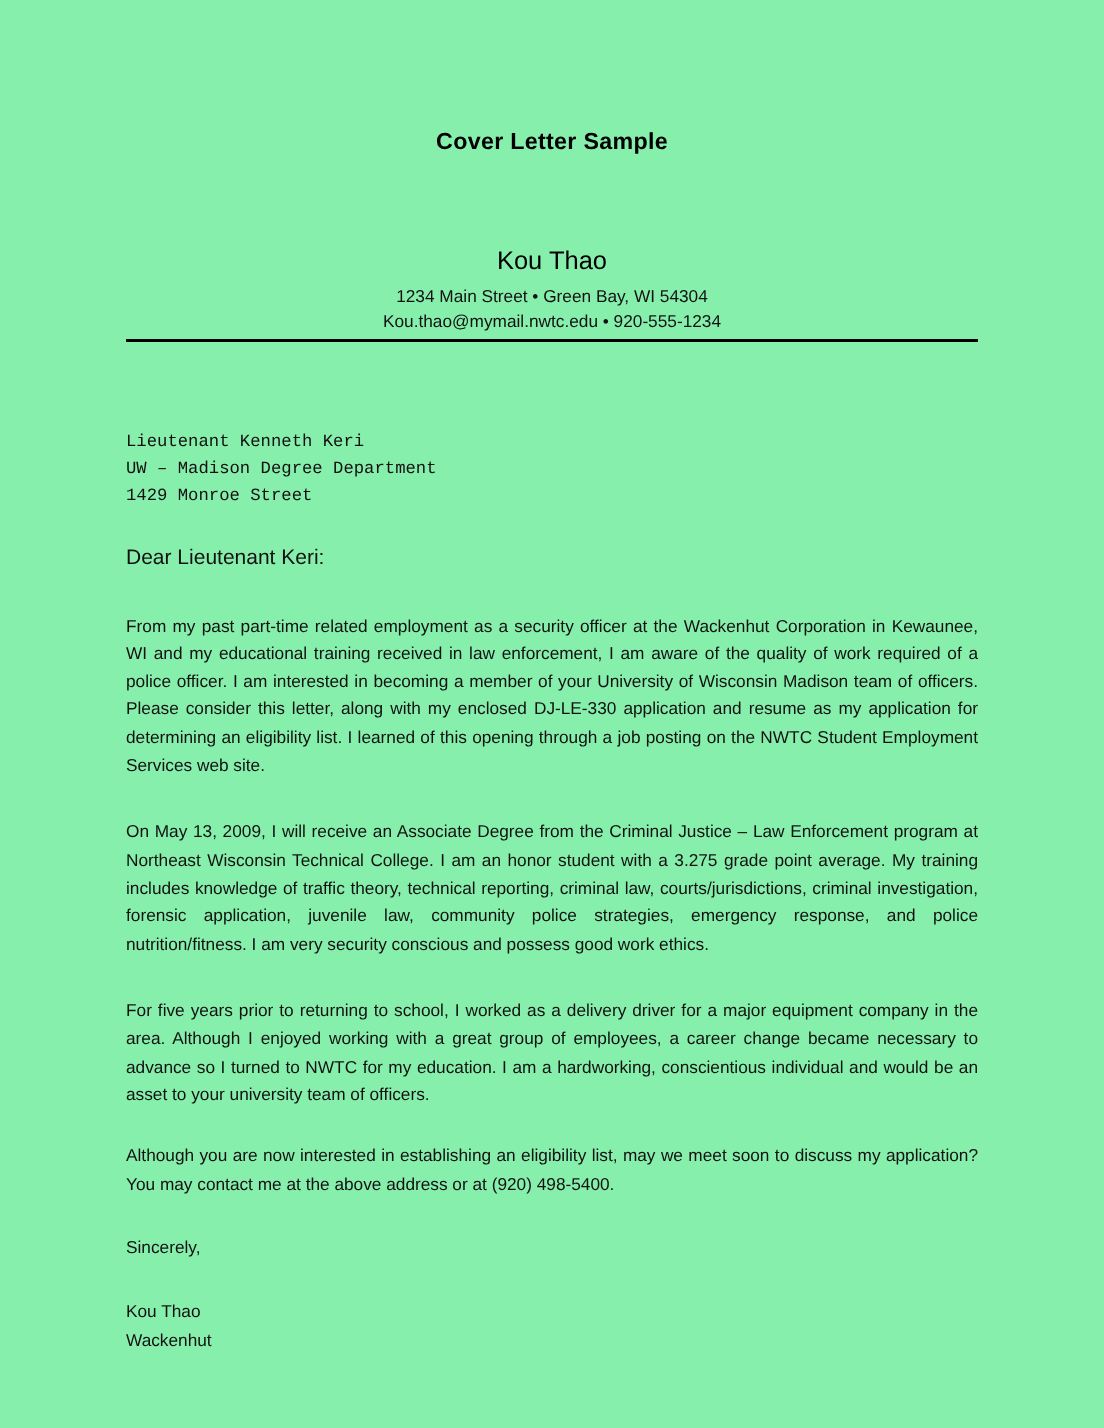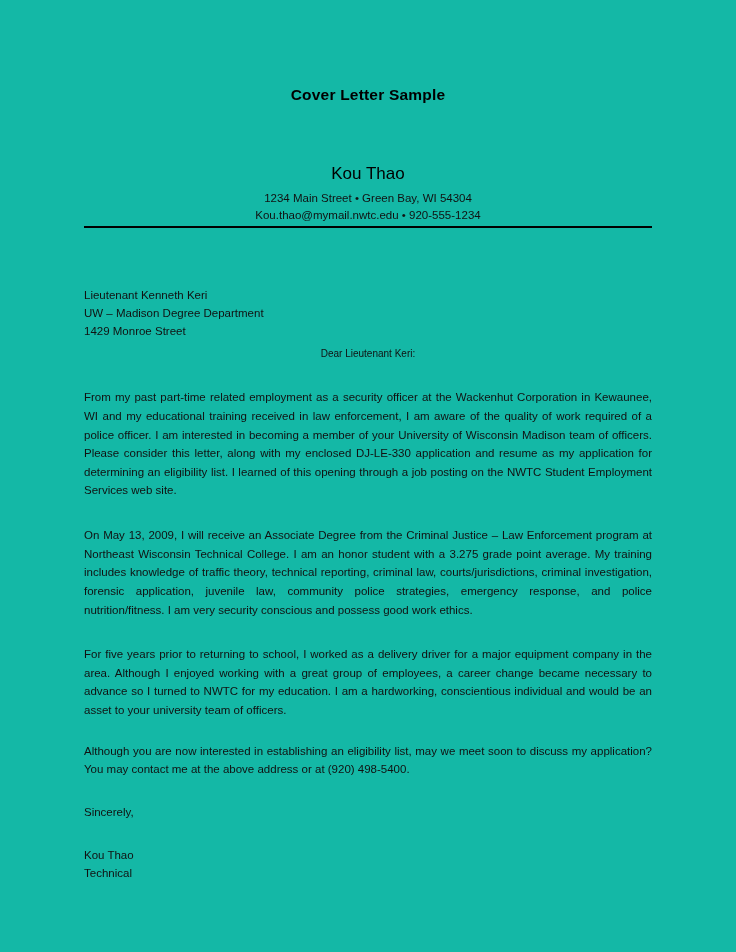--- a/index.html
+++ b/index.html
@@ -13,21 +13,21 @@
     font-family: "Liberation Sans", sans-serif;
     color: #1a1a1a;
     -webkit-font-smoothing: antialiased;
   }
 
   .page {
     position: relative;
     width: 736px;
     height: 952px;
     box-sizing: border-box;
-    background: #14b8a6;
+    background: #86efac;
     overflow: hidden;
   }
 
   .doc-title {
     position: absolute;
     top: 86px;
     left: 0;
     width: 736px;
     text-align: center;
     font-size: 15.5px;
@@ -69,28 +69,27 @@
     top: 286px;
     left: 84px;
     width: 568px;
   }
 
   .recipient {
     font-size: 11.5px;
     line-height: 1.58;
     color: #111111;
   }
-  .recipient div { white-space: pre; }
+  .recipient div { white-space: pre; font-family: Liberation Mono, monospace; }
 
   .salutation {
-    font-size: 10px;
+    font-size: 14px;
     line-height: 1.58;
     color: #111111;
-    margin-top: 6px;
-    text-align: center;
+    margin-top: 20px;
   }
 
   .para {
     font-size: 11.5px;
     line-height: 1.62;
     color: #111111;
     text-align: justify;
     margin-top: 26px;
   }
   .para.last-para { margin-top: 22px; }
@@ -139,18 +138,18 @@
     <div class="para">On May 13, 2009, I will receive an Associate Degree from the Criminal Justice – Law Enforcement program at Northeast Wisconsin Technical College. I am an honor student with a 3.275 grade point average. My training includes knowledge of traffic theory, technical reporting, criminal law, courts/jurisdictions, criminal investigation, forensic application, juvenile law, community police strategies, emergency response, and police nutrition/fitness. I am very security conscious and possess good work ethics.</div>
 
     <div class="para">For five years prior to returning to school, I worked as a delivery driver for a major equipment company in the area. Although I enjoyed working with a great group of employees, a career change became necessary to advance so I turned to NWTC for my education. I am a hardworking, conscientious individual and would be an asset to your university team of officers.</div>
 
     <div class="para last-para">Although you are now interested in establishing an eligibility list, may we meet soon to discuss my application? You may contact me at the above address or at (920) 498-5400.</div>
 
     <div class="closing">Sincerely,</div>
 
     <div class="signature">
       <div>Kou Thao</div>
-      <div>Technical</div>
+      <div>Wackenhut</div>
     </div>
 
   </div>
 
 </div>
 
 </body></html>

